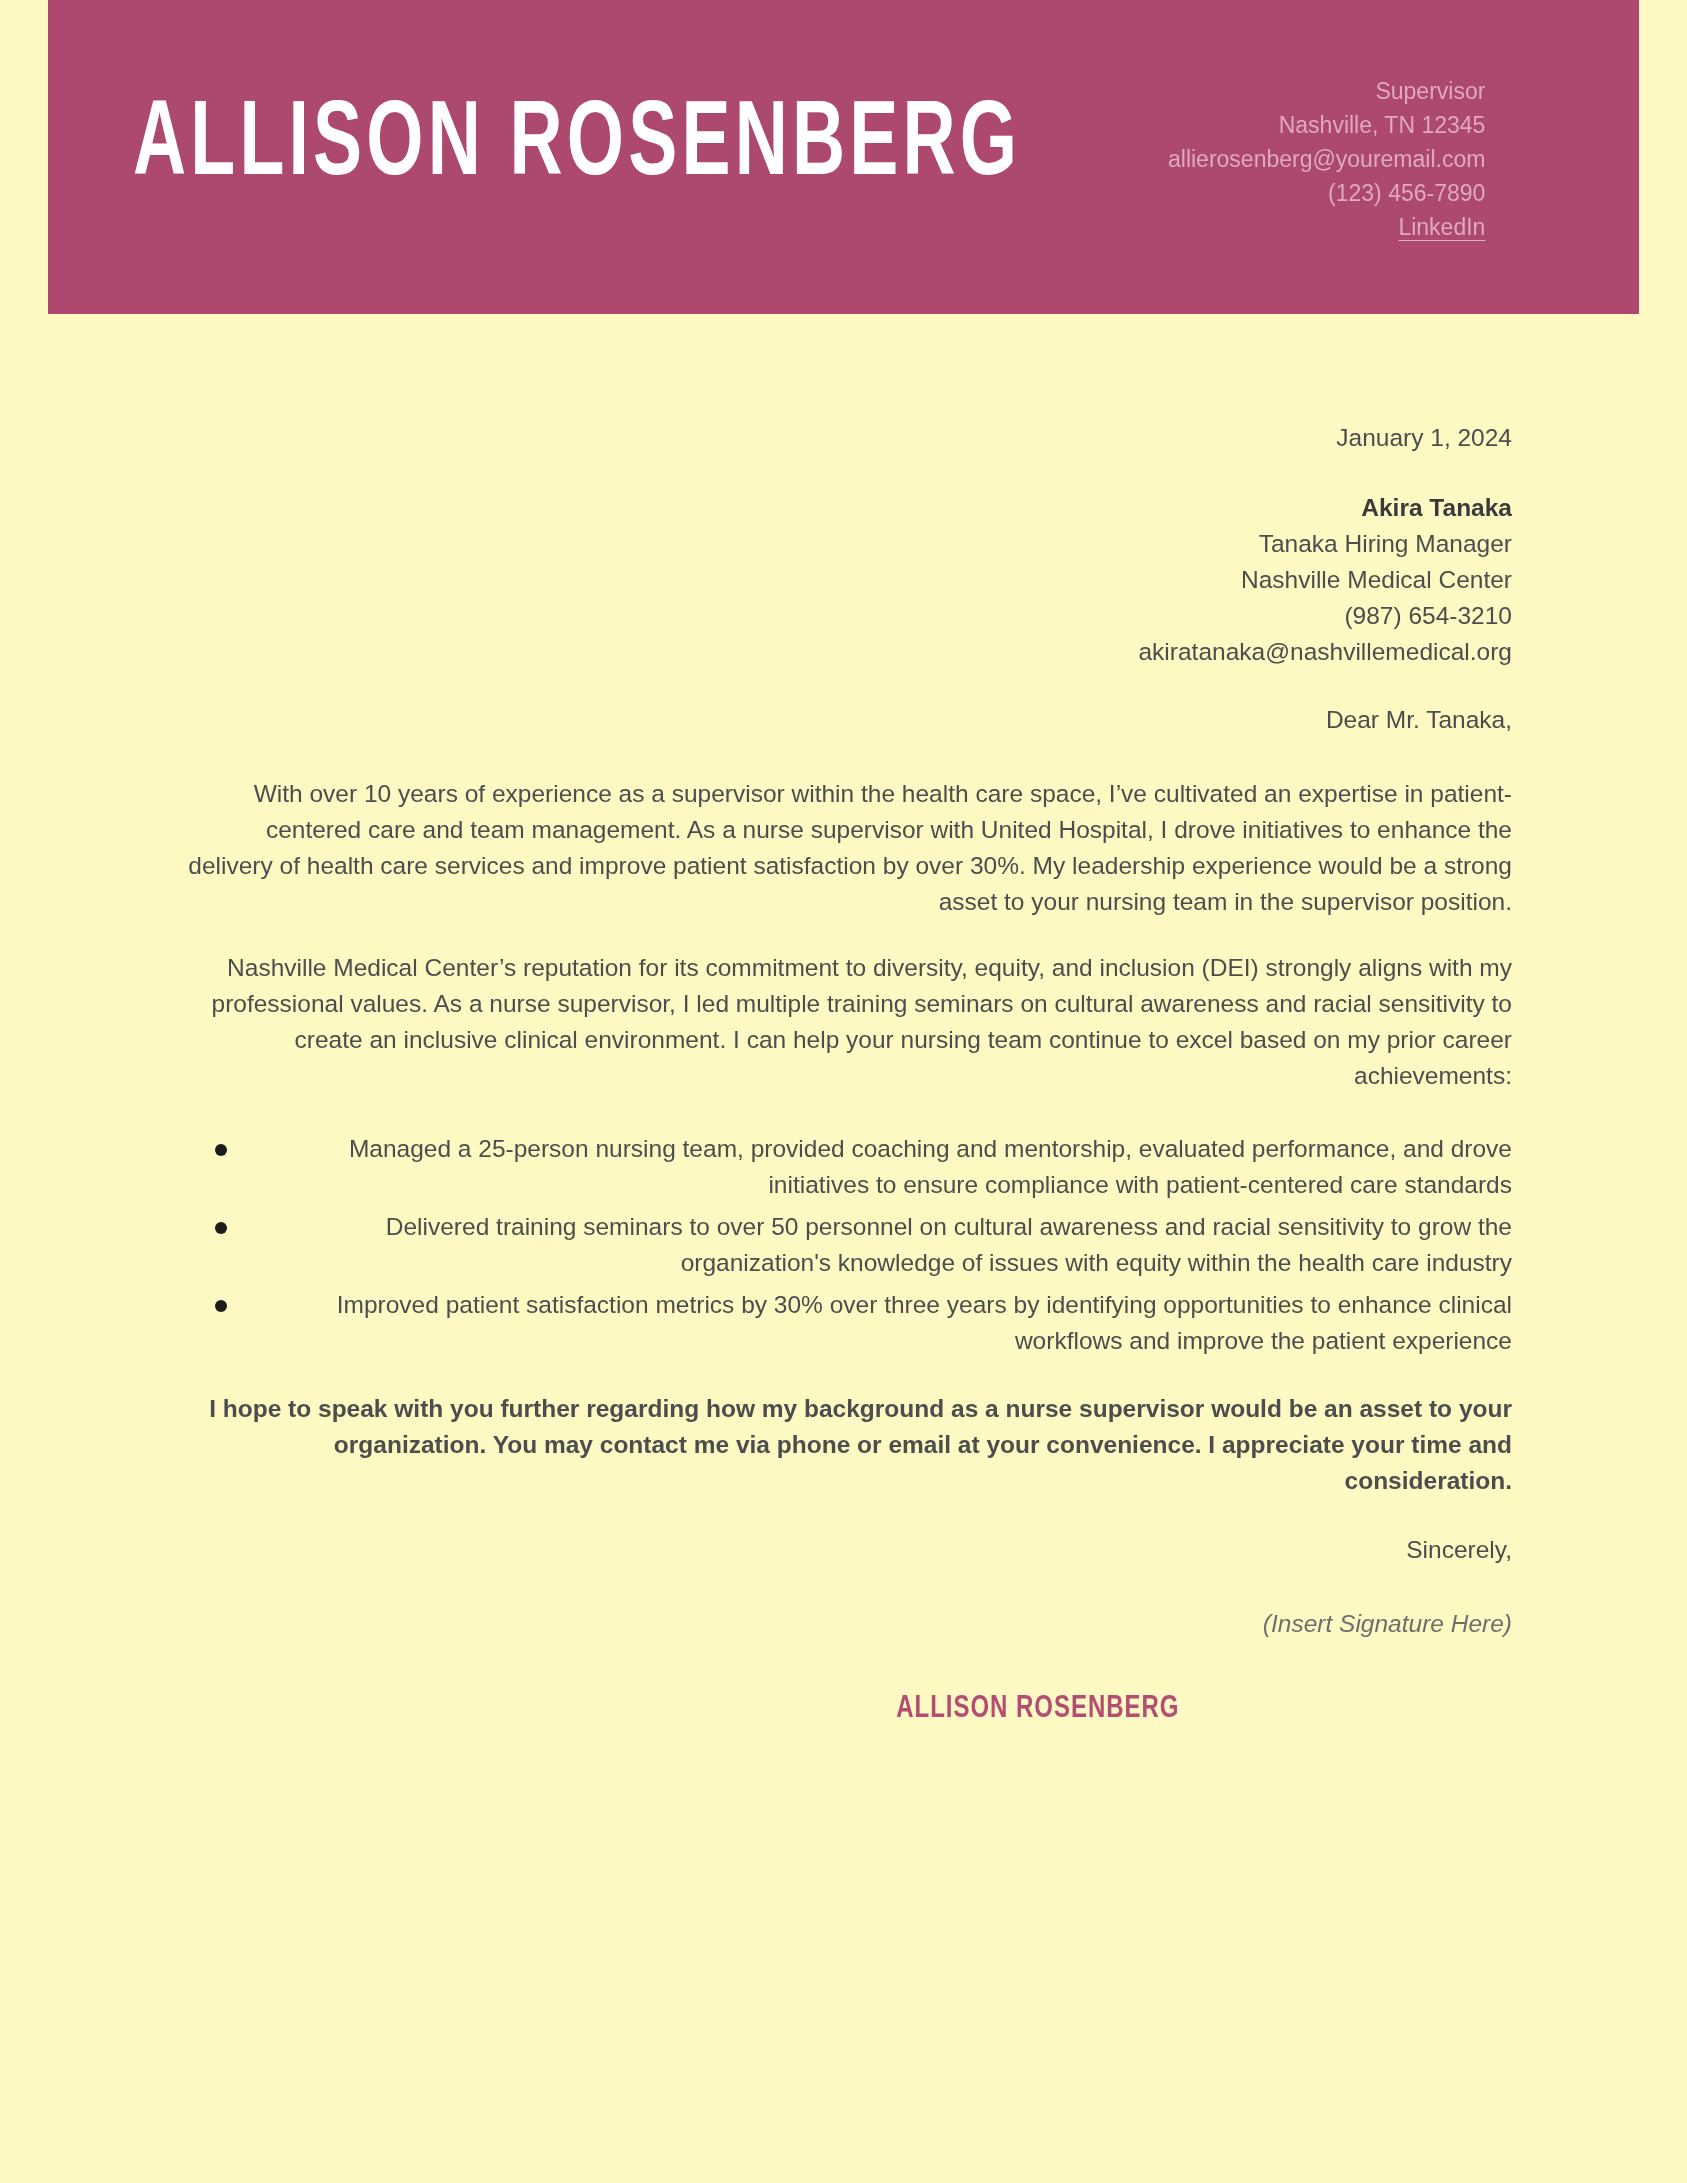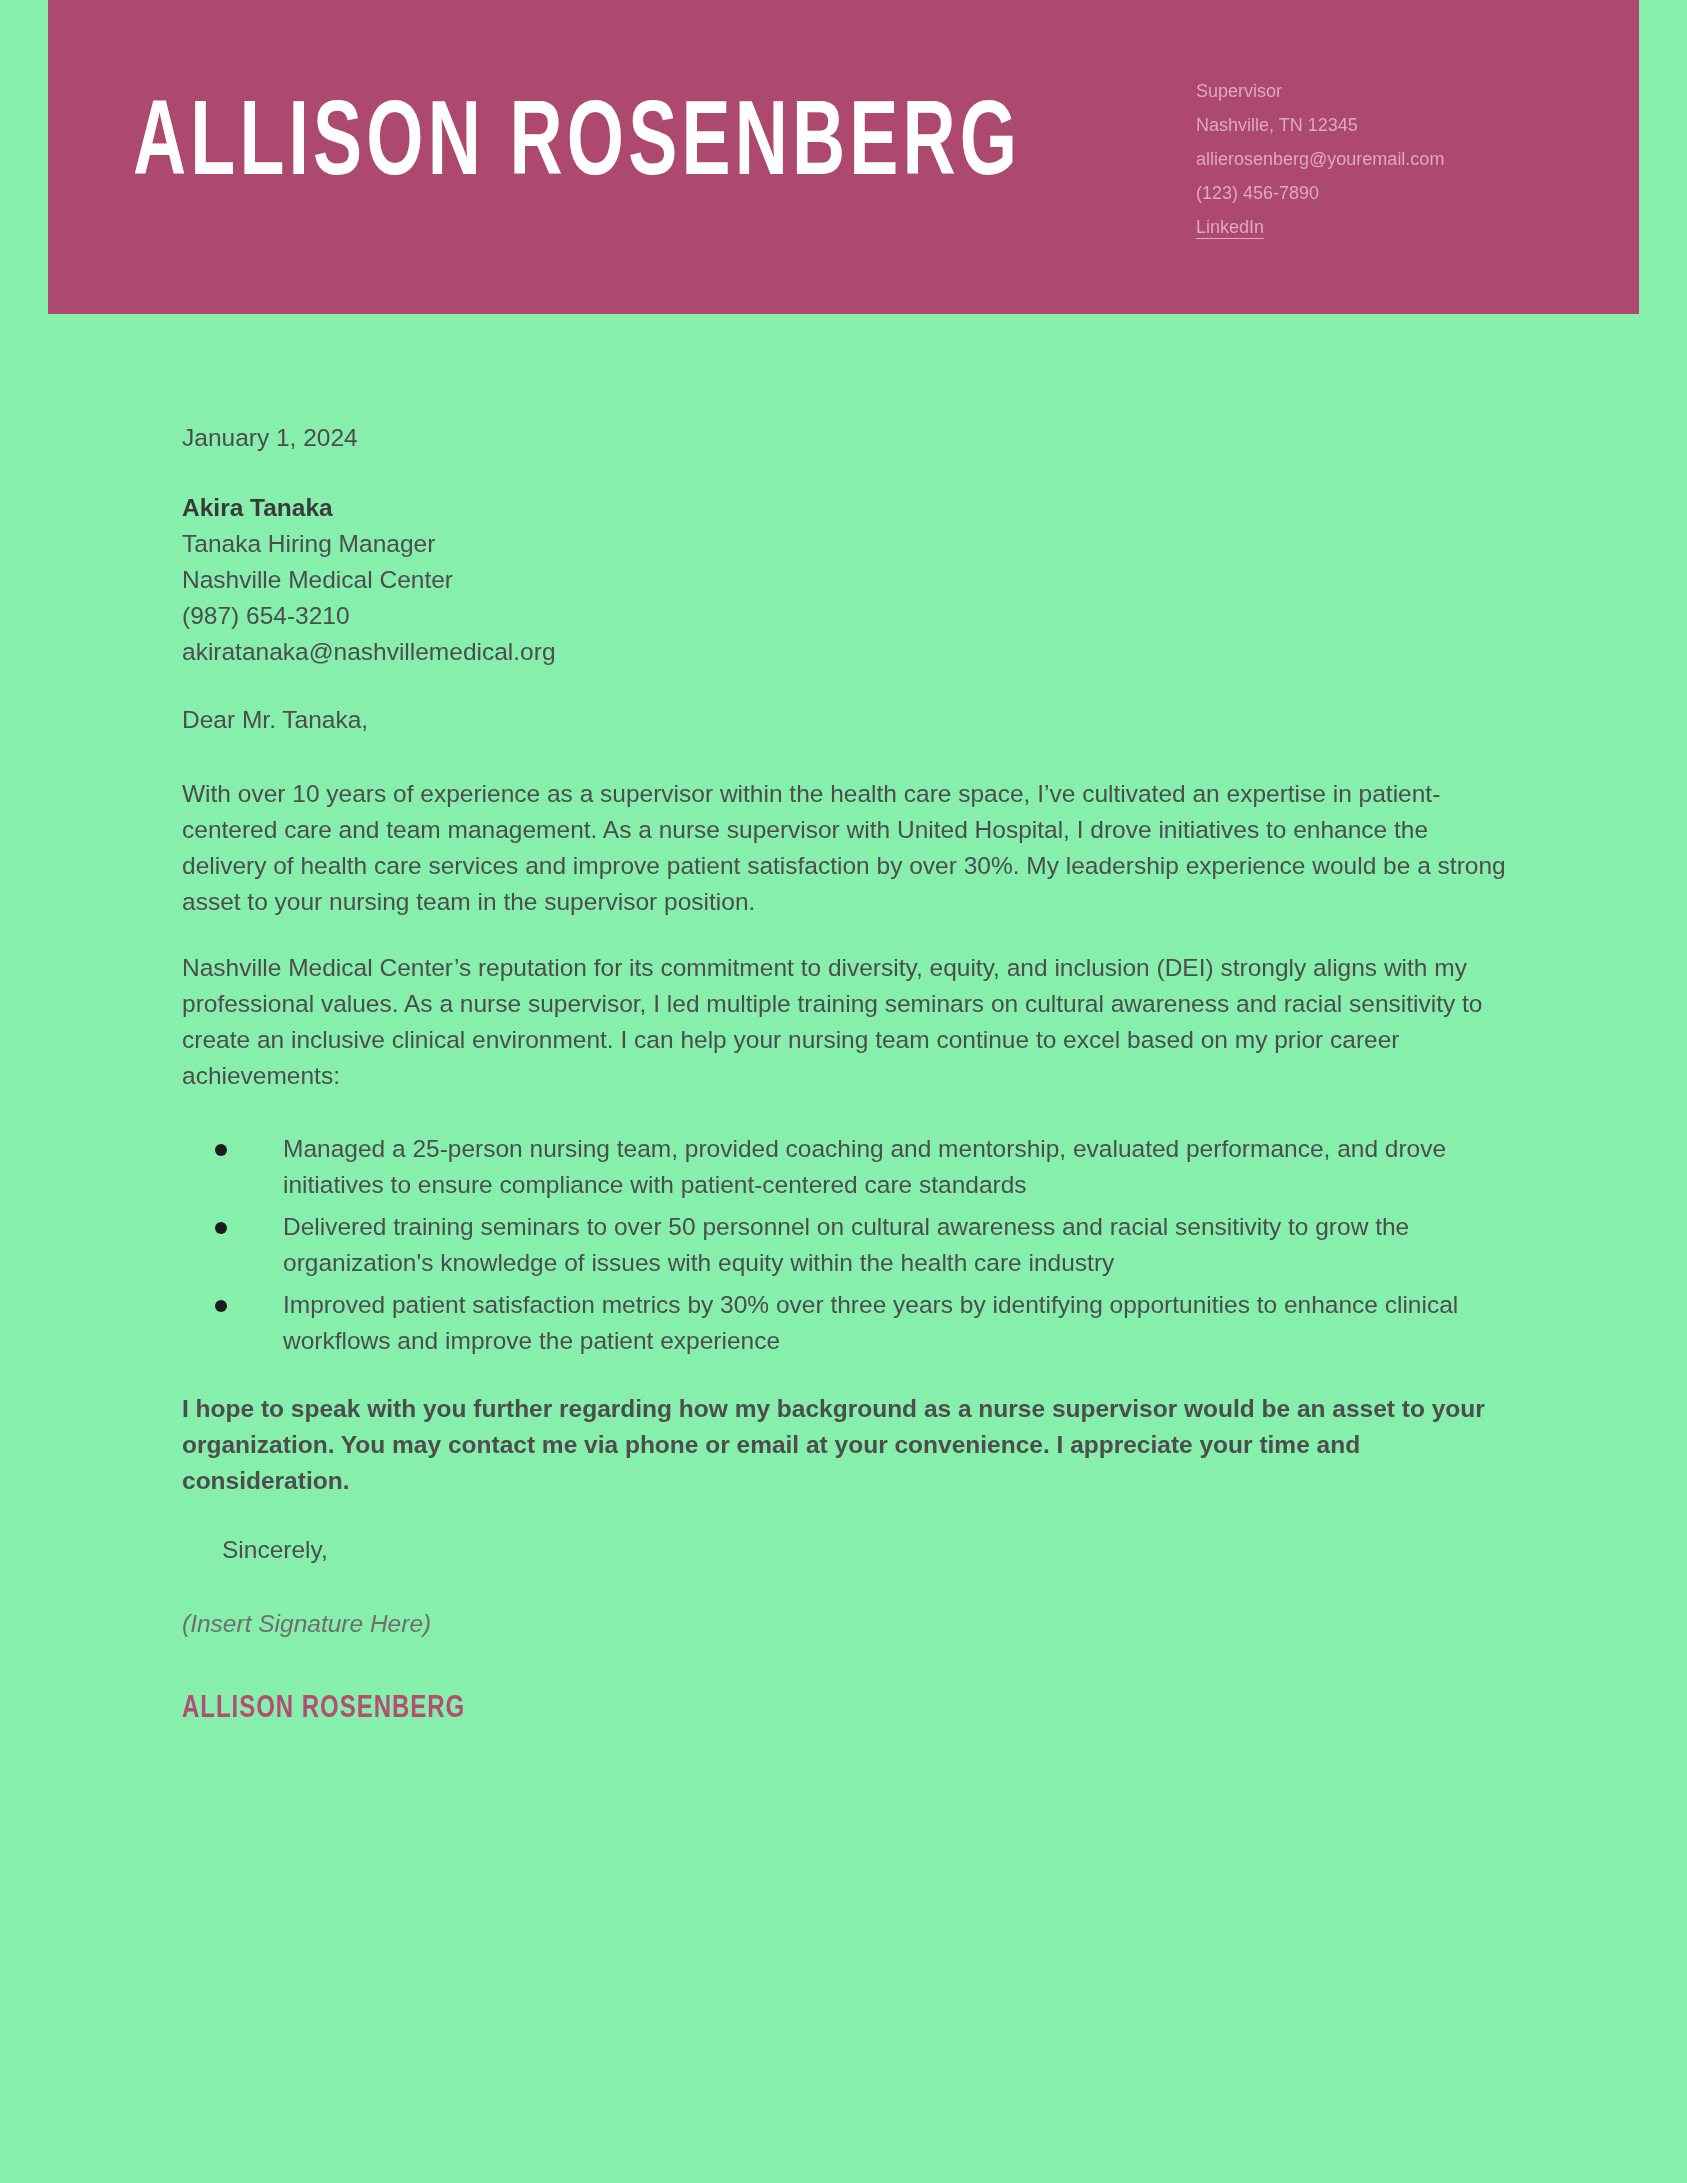--- a/index.html
+++ b/index.html
@@ -10,24 +10,25 @@
     --bold_text:#3a3a3a;
     --accent:#b34d74;
     --muted_text:#6e6e6e;
     --bullet_dot:#1c1c1c;
   }
   *{margin:0;padding:0;box-sizing:border-box;}
   html,body{background:#ffffff;}
   .page{
     position:relative;
     width:1687px;height:2183px;
-    background:#86efac;
+    background:#fef9c3;
     font-family:"Liberation Sans", sans-serif;
     color:var(--body_text);
     overflow:hidden;
+    text-align:right;
   }
   
   .banner{
     position:relative;
     margin:0 48px;
     height:314px;
     background:var(--banner);
   }
   .header-name{
     position:absolute;
@@ -36,22 +37,22 @@
     font-weight:bold;
     letter-spacing:6px;
     line-height:1;
     color:var(--name_text);
     transform:scaleX(0.70);
     transform-origin:left top;
     white-space:nowrap;
   }
   .contact{
     position:absolute;
-    left:1148px;top:74px;
-    font-size:18px;
+    left:1120px;top:74px;
+    font-size:23px;
     line-height:34px;
     color:var(--banner_text);
     white-space:nowrap;
   }
   .contact a{
     color:var(--banner_text);
     text-decoration:underline;
     text-underline-offset:4.6px;
     text-decoration-thickness:1.3px;
   }

